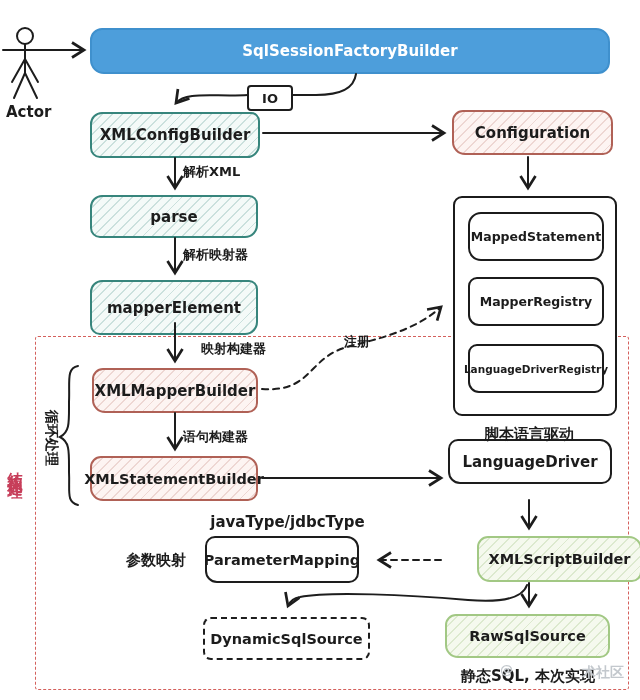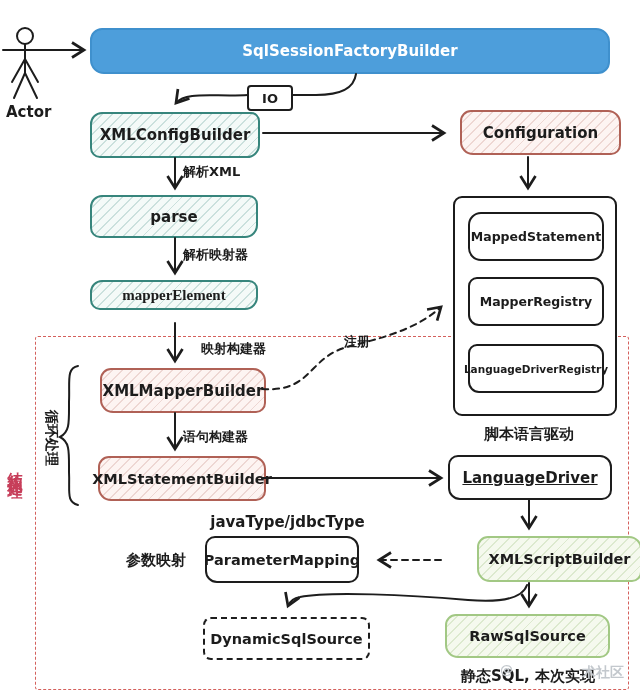--- a/index.html
+++ b/index.html
@@ -8,21 +8,21 @@
   .abs{position:absolute;box-sizing:border-box;}
   .box{position:absolute;box-sizing:border-box;display:flex;align-items:center;justify-content:center;
        font-size:14.5px;font-weight:600;color:#1c1c1c;text-align:center;z-index:2;}
   
   .box.blue{background:#4d9edb;border:2px solid #3f90cd;border-radius:12px 14px 12px 14px;color:#ffffff;font-size:15px;}
   
   .box.teal{border:2px solid #37857c;border-radius:12px 9px 13px 10px;
     background:repeating-linear-gradient(135deg,rgba(55,133,124,.22) 0 1.3px,transparent 1.3px 7px),#f4faf8;}
   
   .box.red{border:2px solid #b06156;border-radius:11px 13px 10px 13px;
-    background:repeating-linear-gradient(135deg,rgba(176,97,86,.20) 0 1.3px,transparent 1.3px 7px),#fdf4f2;margin-left:8px;}
+    background:repeating-linear-gradient(135deg,rgba(176,97,86,.20) 0 1.3px,transparent 1.3px 7px),#fdf4f2;}
   
   .box.green{border:2px solid #a2c884;border-radius:11px 13px 10px 13px;
     background:repeating-linear-gradient(135deg,rgba(146,186,112,.25) 0 1.3px,transparent 1.3px 7px),#f5f9ee;}
   
   .box.plain{border:2px solid #1d1d1d;border-radius:10px 12px 10px 12px;background:#ffffff;}
   .box.dashedbox{border:2px dashed #1d1d1d;border-radius:8px;background:#ffffff;}
   .lbl{position:absolute;font-size:13px;font-weight:600;color:#1c1c1c;white-space:nowrap;z-index:6;}
   .lbl.big{font-size:15px;font-weight:700;}
   .region{position:absolute;left:35px;top:336px;width:592px;height:352px;border:1.6px dashed #d4605c;border-radius:3px;z-index:1;}
   #connectors{position:absolute;left:0;top:0;width:640px;height:700px;z-index:5;pointer-events:none;}
@@ -47,32 +47,32 @@
   <div class="region"></div>
 
   <div class="box blue abs" style="left:90px;top:28px;width:520px;height:46px;">SqlSessionFactoryBuilder</div>
 
   <div class="box teal" style="left:90px;top:112px;width:170px;height:46px;font-size:15px;">XMLConfigBuilder</div>
 
   <div class="box red" style="left:452px;top:110px;width:161px;height:45px;font-size:15px;">Configuration</div>
 
   <div class="box teal" style="left:90px;top:195px;width:168px;height:43px;font-size:15px;">parse</div>
 
-  <div class="box teal" style="left:90px;top:280px;width:168px;height:30px;font-size:15px;font-family:Liberation Serif, serif;">mapperElement</div>
+  <div class="box teal" style="left:90px;top:280px;width:168px;height:55px;font-size:15px;">mapperElement</div>
 
   <div class="registry"></div>
   <div class="reg-inner" style="left:468px;top:212px;width:132px;height:45px;font-size:12.5px;z-index:3;border-radius:13px;">MappedStatement</div>
   <div class="reg-inner" style="left:468px;top:277px;width:132px;height:45px;font-size:12.5px;z-index:3;">MapperRegistry</div>
   <div class="reg-inner" style="left:468px;top:344px;width:132px;height:45px;font-size:10.5px;z-index:3;">LanguageDriverRegistry</div>
 
   <div class="box red" style="left:92px;top:368px;width:166px;height:45px;font-size:15px;">XMLMapperBuilder</div>
 
   <div class="box red" style="left:90px;top:456px;width:168px;height:45px;font-size:14.5px;">XMLStatementBuilder</div>
 
-  <div class="box plain" style="left:448px;top:455px;width:164px;height:45px;font-size:15px;text-decoration:underline;">LanguageDriver</div>
+  <div class="box plain" style="left:448px;top:439px;width:164px;height:45px;font-size:15px;">LanguageDriver</div>
 
   <div class="box plain" style="left:205px;top:536px;width:154px;height:47px;font-size:14.5px;">ParameterMapping</div>
 
   <div class="box green" style="left:445px;top:536px;width:165px;height:46px;font-size:14.5px;margin-left:32px;">XMLScriptBuilder</div>
 
   <div class="box dashedbox" style="left:203px;top:617px;width:167px;height:43px;font-size:14.5px;">DynamicSqlSource</div>
 
   <div class="box green" style="left:445px;top:614px;width:165px;height:44px;font-size:14.5px;">RawSqlSource</div>
 
   <div class="io-box">IO</div>

